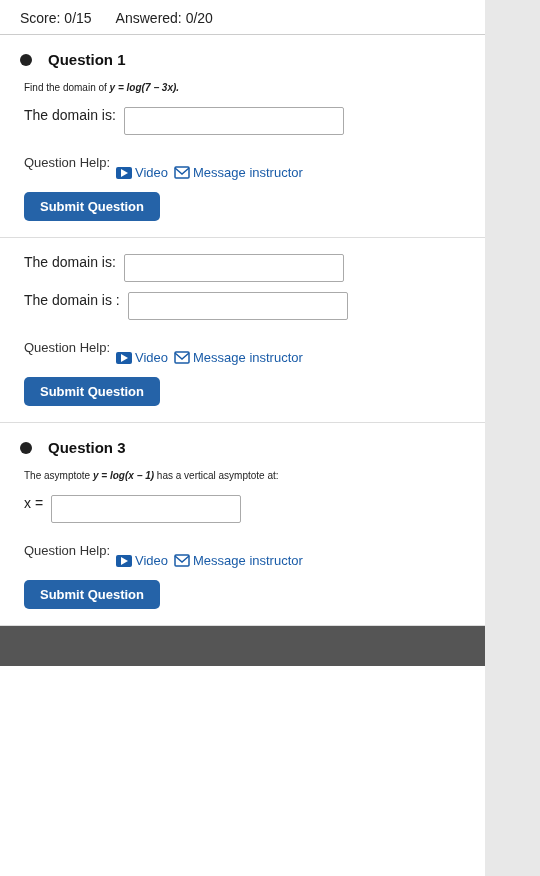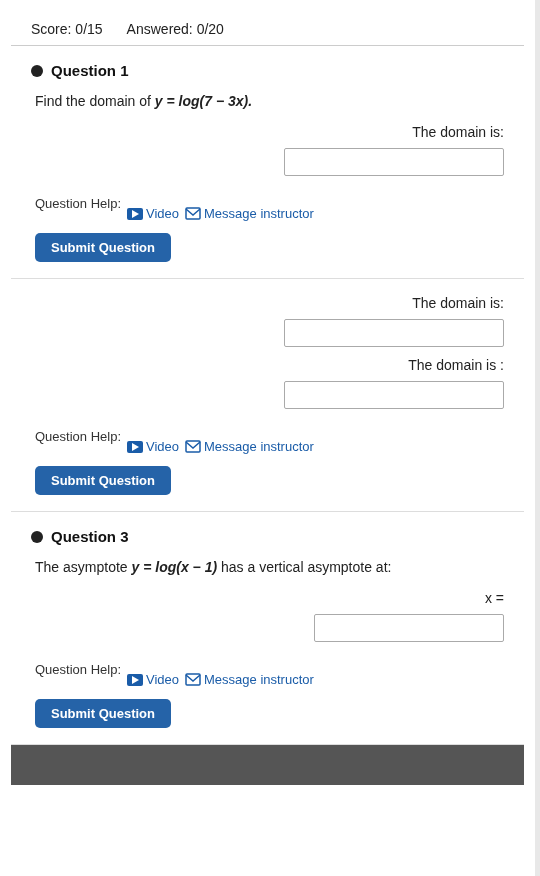--- a/index.html
+++ b/index.html
@@ -6,74 +6,73 @@
     body {
       font-family: Arial, sans-serif;
       background: #e8e8e8;
       width: 540px;
       min-height: 876px;
       display: flex;
       flex-direction: column;
     }
     .page {
       background: #fff;
-      width: 535px;
+      width: 485px;
       min-height: 876px;
-      padding: 11px;
+      padding: 0;
       position: relative;
     }
     .header-bar {
       padding: 10px 20px 8px 20px;
       border-bottom: 1px solid #ccc;
       display: flex;
       align-items: center;
       gap: 24px;
     }
     .header-score {
       font-size: 14px;
       color: #222;
     }
     .question-block {
       padding: 16px 20px 16px 20px;
       border-bottom: 1px solid #ddd;
     }
     .question-title {
       display: flex;
       align-items: center;
-      gap: 8px;
+      gap: 16px;
       font-weight: bold;
       font-size: 15px;
       margin-bottom: 12px;
       color: #111;
     }
     .bullet {
       width: 12px;
       height: 12px;
       background: #222;
       border-radius: 50%;
       flex-shrink: 0;
     }
     .question-text {
-      font-size: 14px;
+      font-size: 10px;
       color: #222;
       margin-bottom: 12px;
       line-height: 1.5;
       padding-left: 4px;
     }
     .math {
       font-style: italic;
       font-weight: bold;
     }
     .field-row {
       display: flex;
-      align-items: flex-end;
+      align-items: flex-start;
       gap: 8px;
       margin-bottom: 10px;
       padding-left: 4px;
-      flex-direction: column;
     }
     .field-label {
       font-size: 14px;
       color: #222;
       white-space: nowrap;
     }
     .answer-input {
       border: 1px solid #aaa;
       border-radius: 2px;
       height: 28px;

